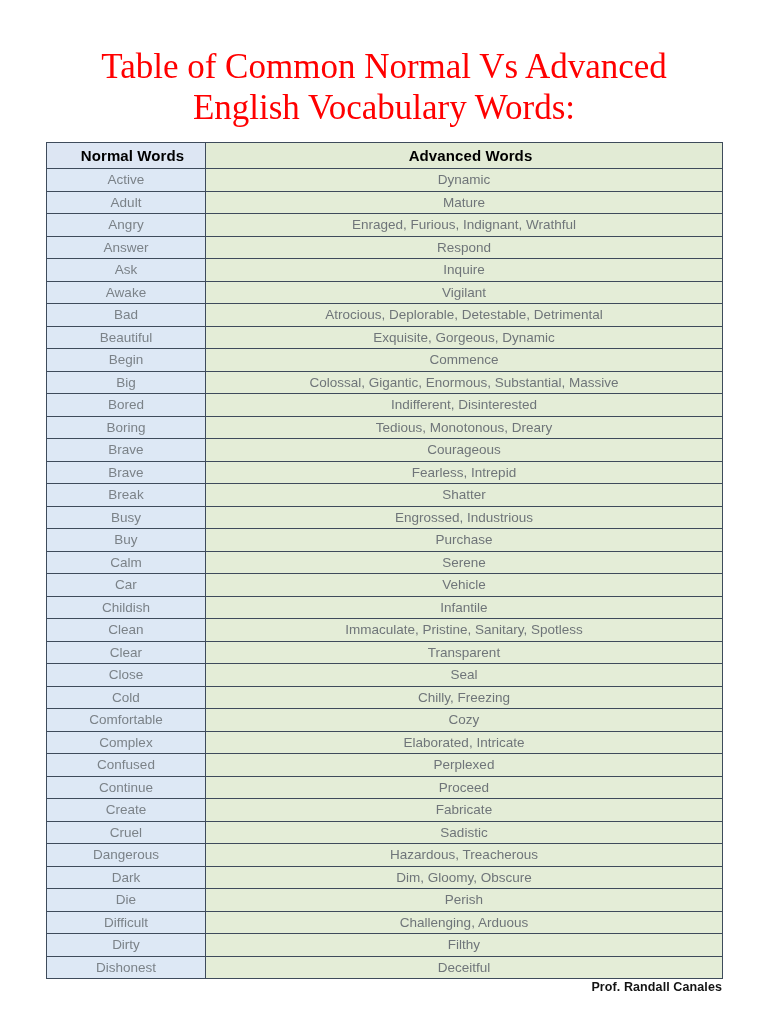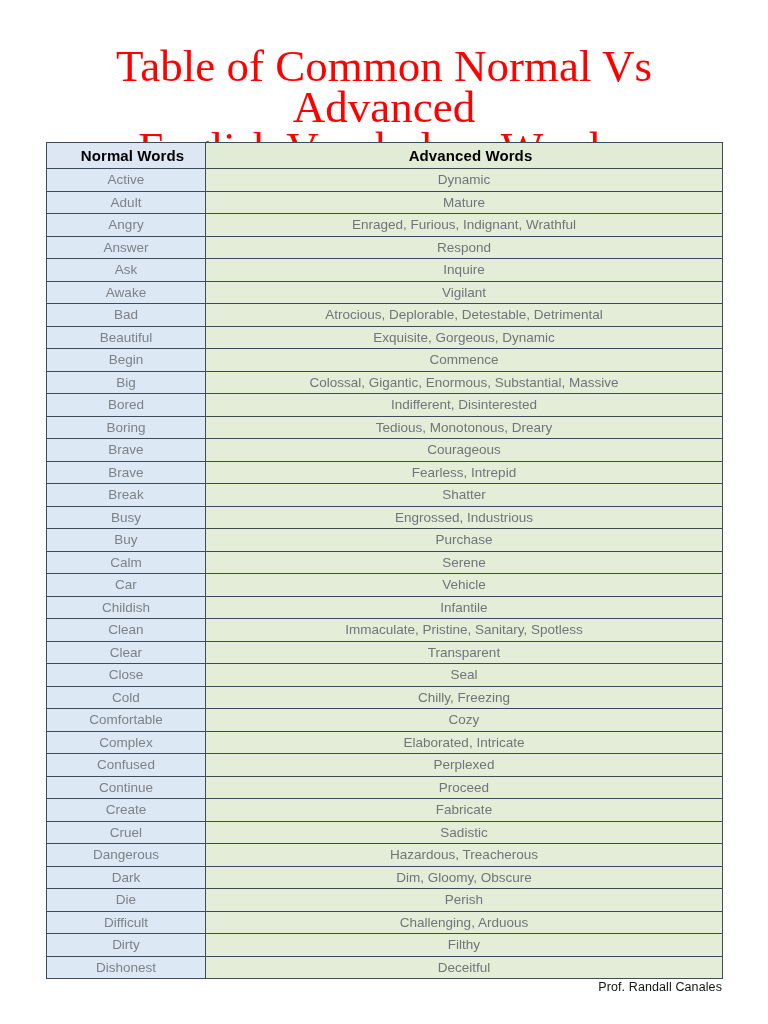--- a/index.html
+++ b/index.html
@@ -16,21 +16,21 @@
   .page {
     position: relative;
     width: 768px;
     height: 1024px;
     box-sizing: border-box;
   }
   .title {
     margin: 0;
     padding: 46px 52px 0 52px;
     font-family: "Liberation Serif", serif;
-    font-size: 45px;
+    font-size: 35px;
     line-height: 41px;
     font-weight: 400;
     color: #ff0000;
     text-align: center;
     letter-spacing: 0px;
   }
   .table-wrap {
     position: absolute;
     left: 46px;
     top: 142px;
@@ -75,21 +75,21 @@
     background: #e4edd7;
     color: #6f7579;
   }
   .footer {
     position: absolute;
     left: 46px;
     top: 980px;
     width: 676px;
     text-align: right;
     font-size: 12.5px;
-    font-weight: normal;
+    font-weight: bold;
     color: #141414;
     letter-spacing: 0.1px;
   }
 </style>
 </head>
 <body>
 
 <div class="page">
 
   <h1 class="title">

